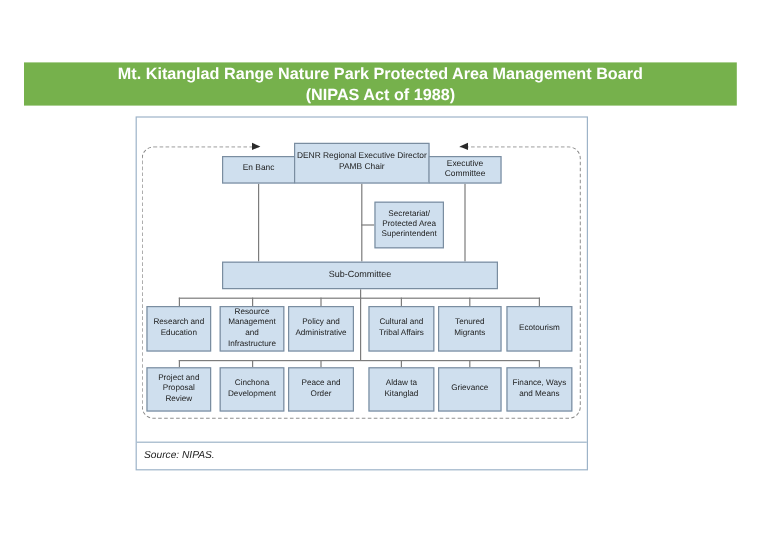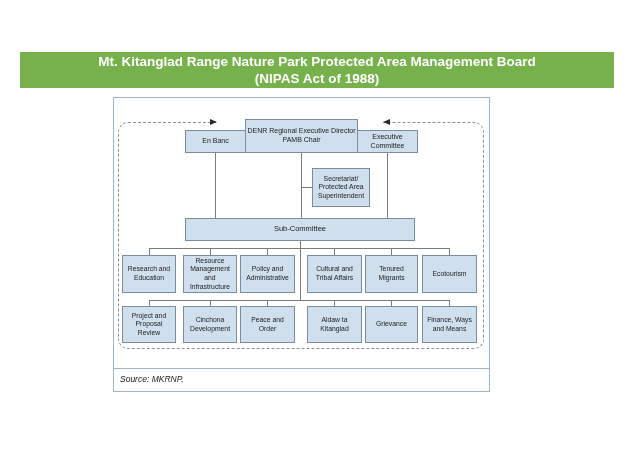--- a/index.html
+++ b/index.html
@@ -113,15 +113,15 @@
 Development</div>
   <div class="node c3 r2">Peace and
 Order</div>
   <div class="node c4 r2">Aldaw ta
 Kitanglad</div>
   <div class="node c5 r2">Grievance</div>
   <div class="node c6 r2">Finance, Ways
 and Means</div>
 
   <div class="divider"></div>
-  <div class="source">Source: MKRNP.</div>
+  <div class="source">Source: NIPAS.</div>
 
 </div>
 
 </body></html>

